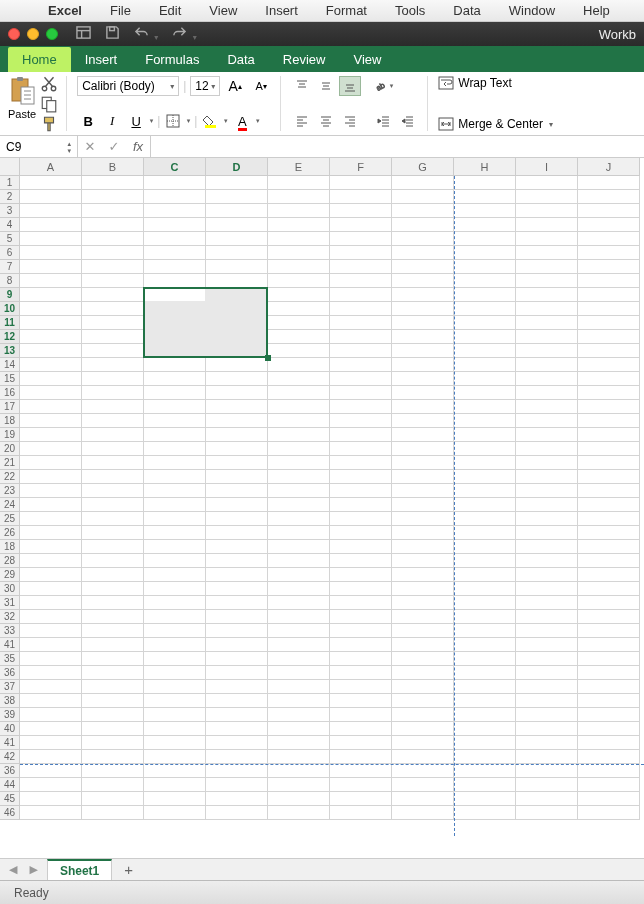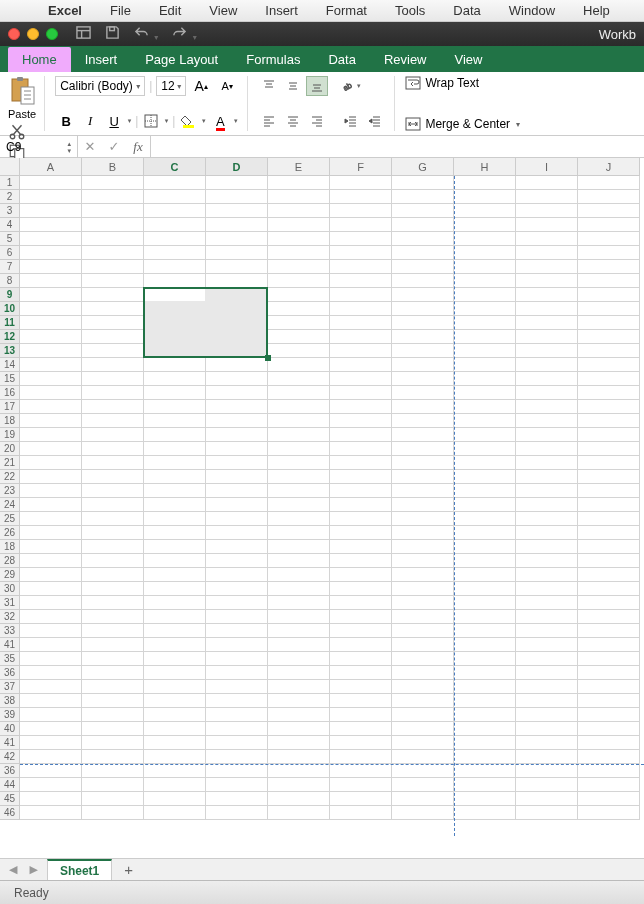--- a/index.html
+++ b/index.html
@@ -17,55 +17,55 @@
     .tl-red { background: #ff5f56; border: 0.5px solid #e0443e; }
     .tl-yellow { background: #ffbd2e; border: 0.5px solid #dea123; }
     .tl-green { background: #27c93f; border: 0.5px solid #1aab29; }
     .titlebar-icons { display: flex; gap: 14px; align-items: center; color: #aaa; }
     .titlebar-title { margin-left: auto; color: #eee; font-size: 13px; }
     .tb-icon svg { width: 15px; height: 15px; }
     
     
     .ribbon-tabs { height: 26px; background: #217346; display: flex; align-items: flex-end; padding-left: 8px; color: #fff; font-size: 13px; }
     .ribbon-tab { padding: 5px 14px; cursor: pointer; }
-    .ribbon-tab.active { background: #f0abfc; color: #217346; border-radius: 2px 2px 0 0; }
+    .ribbon-tab.active { background: #bef264; color: #217346; border-radius: 2px 2px 0 0; }
     
     
     .ribbon { height: 64px; background: #fff; border-bottom: 1px solid #ccc; display: flex; padding: 4px 8px; gap: 10px; }
-    .ribbon-group { display: flex; flex-direction: column; justify-content: space-between; border-right: 1px solid #ddd; padding-right: 8px; }
+    .ribbon-group { display: flex; flex-direction: row; justify-content: space-between; border-right: 1px solid #ddd; padding-right: 8px; }
     .paste-group { display: flex; gap: 4px; }
     .paste-main { display: flex; flex-direction: column; align-items: center; gap: 2px; }
     .clipboard-icon { width: 28px; height: 30px; }
     .small-icons-col { display: flex; flex-direction: column; gap: 4px; }
     .small-icon { width: 18px; height: 16px; display: flex; align-items: center; justify-content: center; }
     
     .font-group { display: flex; flex-direction: column; gap: 6px; }
     .font-row1 { display: flex; gap: 4px; align-items: center; }
     .font-select { border: 1px solid #ccc; padding: 2px 4px; font-size: 12px; background: #fff; display: flex; align-items: center; justify-content: space-between; }
-    .font-name { width: 90px; }
+    .font-name { width: 102px; }
     .font-size { width: 30px; }
     .font-row2 { display: flex; gap: 2px; align-items: center; }
     .fmt-btn { width: 22px; height: 20px; border: 1px solid transparent; display: flex; align-items: center; justify-content: center; cursor: pointer; font-size: 13px; }
     .has-dd { padding-right: 8px; width: 30px; position: relative; }
     .has-dd::after { content: "▾"; position: absolute; right: 1px; font-size: 7px; color: #666; }
     
     .align-group { display: flex; flex-direction: column; gap: 6px; }
     .align-row { display: flex; gap: 2px; }
     .align-btn { width: 22px; height: 20px; border: 1px solid transparent; display: flex; align-items: center; justify-content: center; }
     .align-btn.active { background: #d0e0d0; border-color: #9ab89a; }
     
     .misc-group { display: flex; flex-direction: column; gap: 6px; }
     .misc-row { display: flex; gap: 4px; align-items: center; font-size: 12px; }
     
     
     .formula-bar { height: 22px; border-bottom: 1px solid #ccc; display: flex; align-items: center; background: #fff; }
     .name-box { width: 78px; border-right: 1px solid #ccc; padding: 0 6px; font-size: 12px; display: flex; align-items: center; justify-content: space-between; height: 100%; }
     .name-box-dd { display: flex; flex-direction: column; font-size: 7px; line-height: 7px; color: #666; }
     .fb-btn { width: 24px; color: #999; text-align: center; font-size: 13px; }
-    .fb-btn.fx { font-style: italic; font-family: Liberation Serif, serif; color: #666; }
+    .fb-btn.fx { font-style: italic; font-family: Liberation Sans, sans-serif; color: #666; }
     
     
     .grid-area { position: relative; height: 680px; overflow: hidden; background: #fff; }
     .corner { position: absolute; left: 0; top: 0; width: 20px; height: 18px; background: #f0f0f0; border-right: 1px solid #ccc; border-bottom: 1px solid #ccc; }
     .col-headers { position: absolute; left: 20px; top: 0; height: 18px; display: flex; }
     .col-h { width: 62px; border-right: 1px solid #ccc; border-bottom: 1px solid #ccc; background: #f0f0f0; text-align: center; font-size: 11px; line-height: 18px; color: #666; }
     .col-h.sel { color: #217346; font-weight: bold; background: #e8e8e8; }
     .row-headers { position: absolute; left: 0; top: 18px; width: 20px; }
     .row-h { height: 14px; border-right: 1px solid #ccc; border-bottom: 1px solid #ccc; background: #f0f0f0; text-align: center; font-size: 10px; line-height: 14px; color: #666; }
     .row-h.sel { color: #217346; font-weight: bold; background: #e8e8e8; }
@@ -141,21 +141,20 @@
         </svg>
       <span class="dd-caret">▾</span>
     </span>
   </div>
   <div class="titlebar-title">Workb</div>
 </div>
 
 <div class="ribbon-tabs">
   <div class="ribbon-tab active">Home</div>
   <div class="ribbon-tab">Insert</div>
-  <div class="ribbon-tab">Page Layout</div>
   <div class="ribbon-tab">Formulas</div>
   <div class="ribbon-tab">Data</div>
   <div class="ribbon-tab">Review</div>
   <div class="ribbon-tab">View</div>
 </div>
 
 <div class="ribbon">
   <div class="ribbon-group paste-group">
     <div class="paste-main">
       <span class="clipboard-icon">

